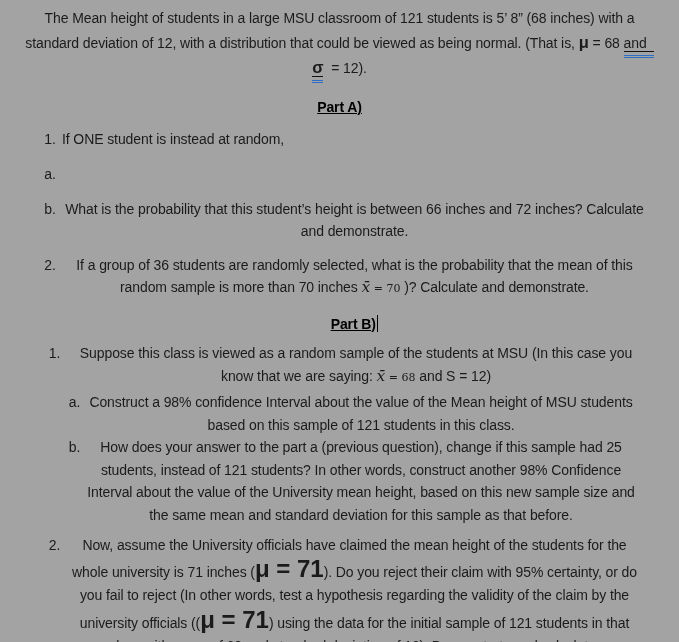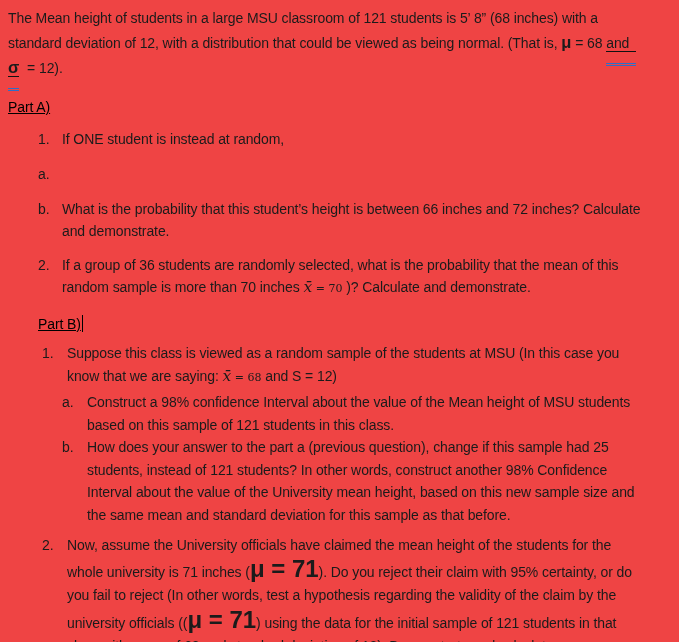--- a/index.html
+++ b/index.html
@@ -1,38 +1,38 @@
 <!DOCTYPE html>
 <html><head>
 <meta charset="utf-8">
 <style>
   html,body{margin:0;padding:0;background:#fff;}
   body{width:679px;height:642px;overflow:hidden;
        font-family:"Liberation Sans",sans-serif;color:#1b1b1b;
        font-size:14px;letter-spacing:-0.1px;}
-  .page{width:679px;height:642px;background:#ef4444;padding:6px 8px 0 8px;box-sizing:border-box;}
+  .page{width:679px;height:642px;background:#a3a3a3;padding:6px 8px 0 8px;box-sizing:border-box;text-align:center;}
   .line{line-height:24px;white-space:nowrap;}
   .heading{margin-top:16px;line-height:22.5px;}
-  .heading-text{font-weight:normal;text-decoration:underline;color:#000;}
+  .heading-text{font-weight:bold;text-decoration:underline;color:#000;}
   .li{display:flex;line-height:22.5px;}
   .marker{flex:0 0 24px;}
   .pa{padding-left:30px;}
   .pb1{padding-left:34px;}
   .pb1 .marker{flex:0 0 25px;}
   .pb2{padding-left:54px;}
   .pb2 .marker{flex:0 0 25px;}
   .litext{flex:0 1 auto;}
   .w-a{max-width:585px;}
   .w-b1{max-width:578px;}
   .w-b2{max-width:548px;}
   .w-b2last{max-width:575px;line-height:23.2px;}
   .mu{font-weight:bold;font-size:16.5px;letter-spacing:0;}
   .bigmu{font-weight:bold;font-size:24px;letter-spacing:0;}
   .u-black{text-decoration:underline;}
-  .grammar{border-bottom:3px double #2e6ec7;padding-bottom:12px;margin-top:20px;}
+  .grammar{border-bottom:3px double #2e6ec7;padding-bottom:4px;margin-top:20px;}
   .and-inner{border-bottom:1.4px solid #111;padding-right:7px;}
   .sigma-inner{border-bottom:1.4px solid #111;font-weight:bold;font-size:16.5px;letter-spacing:0;}
   .mathvar{font-family:"DejaVu Serif",serif;font-style:italic;font-size:15.5px;letter-spacing:0;}
   .mathrest{font-family:"DejaVu Serif",serif;font-size:11px;letter-spacing:0;}
   .caret{display:inline-block;width:1.5px;height:17px;background:#000;vertical-align:-3px;margin-left:1px;}
   .gap-eq{margin-left:4px;}
 </style>
 </head>
 <body>
 

